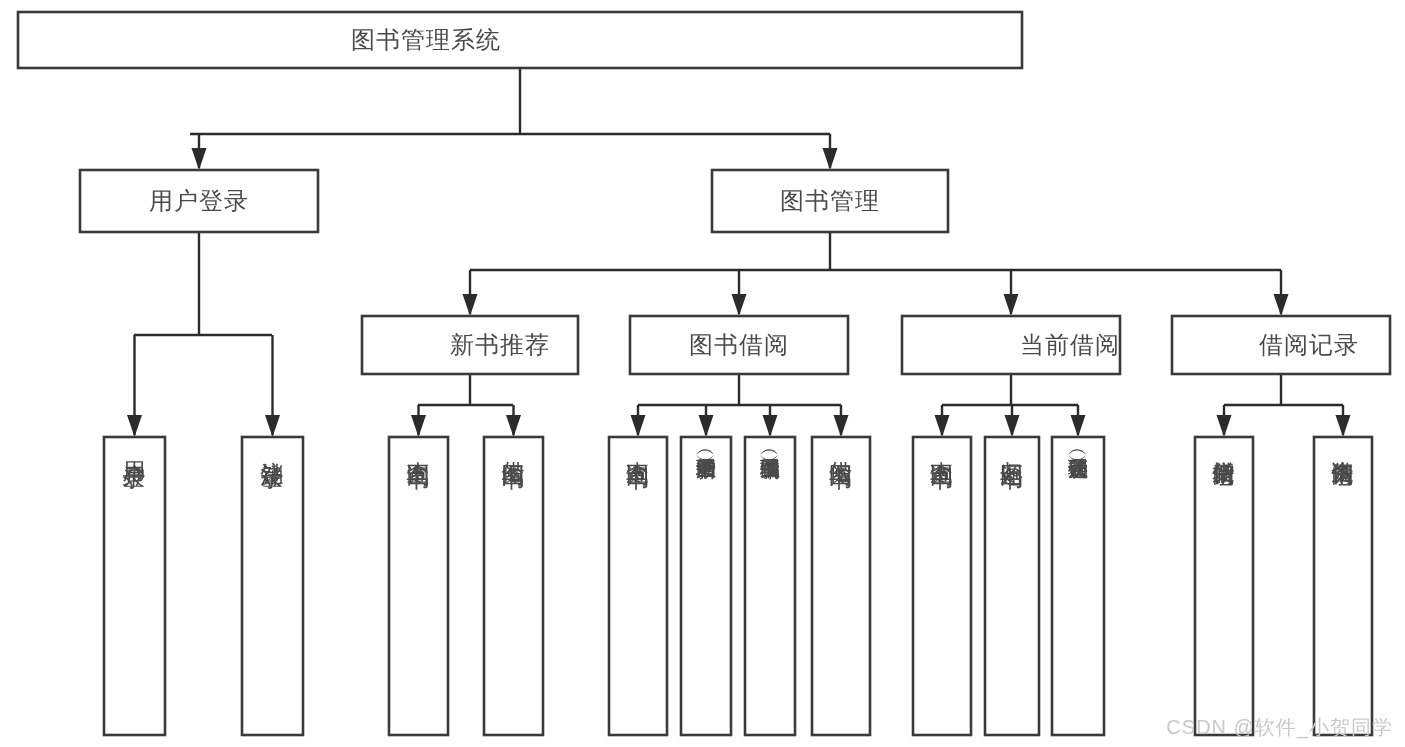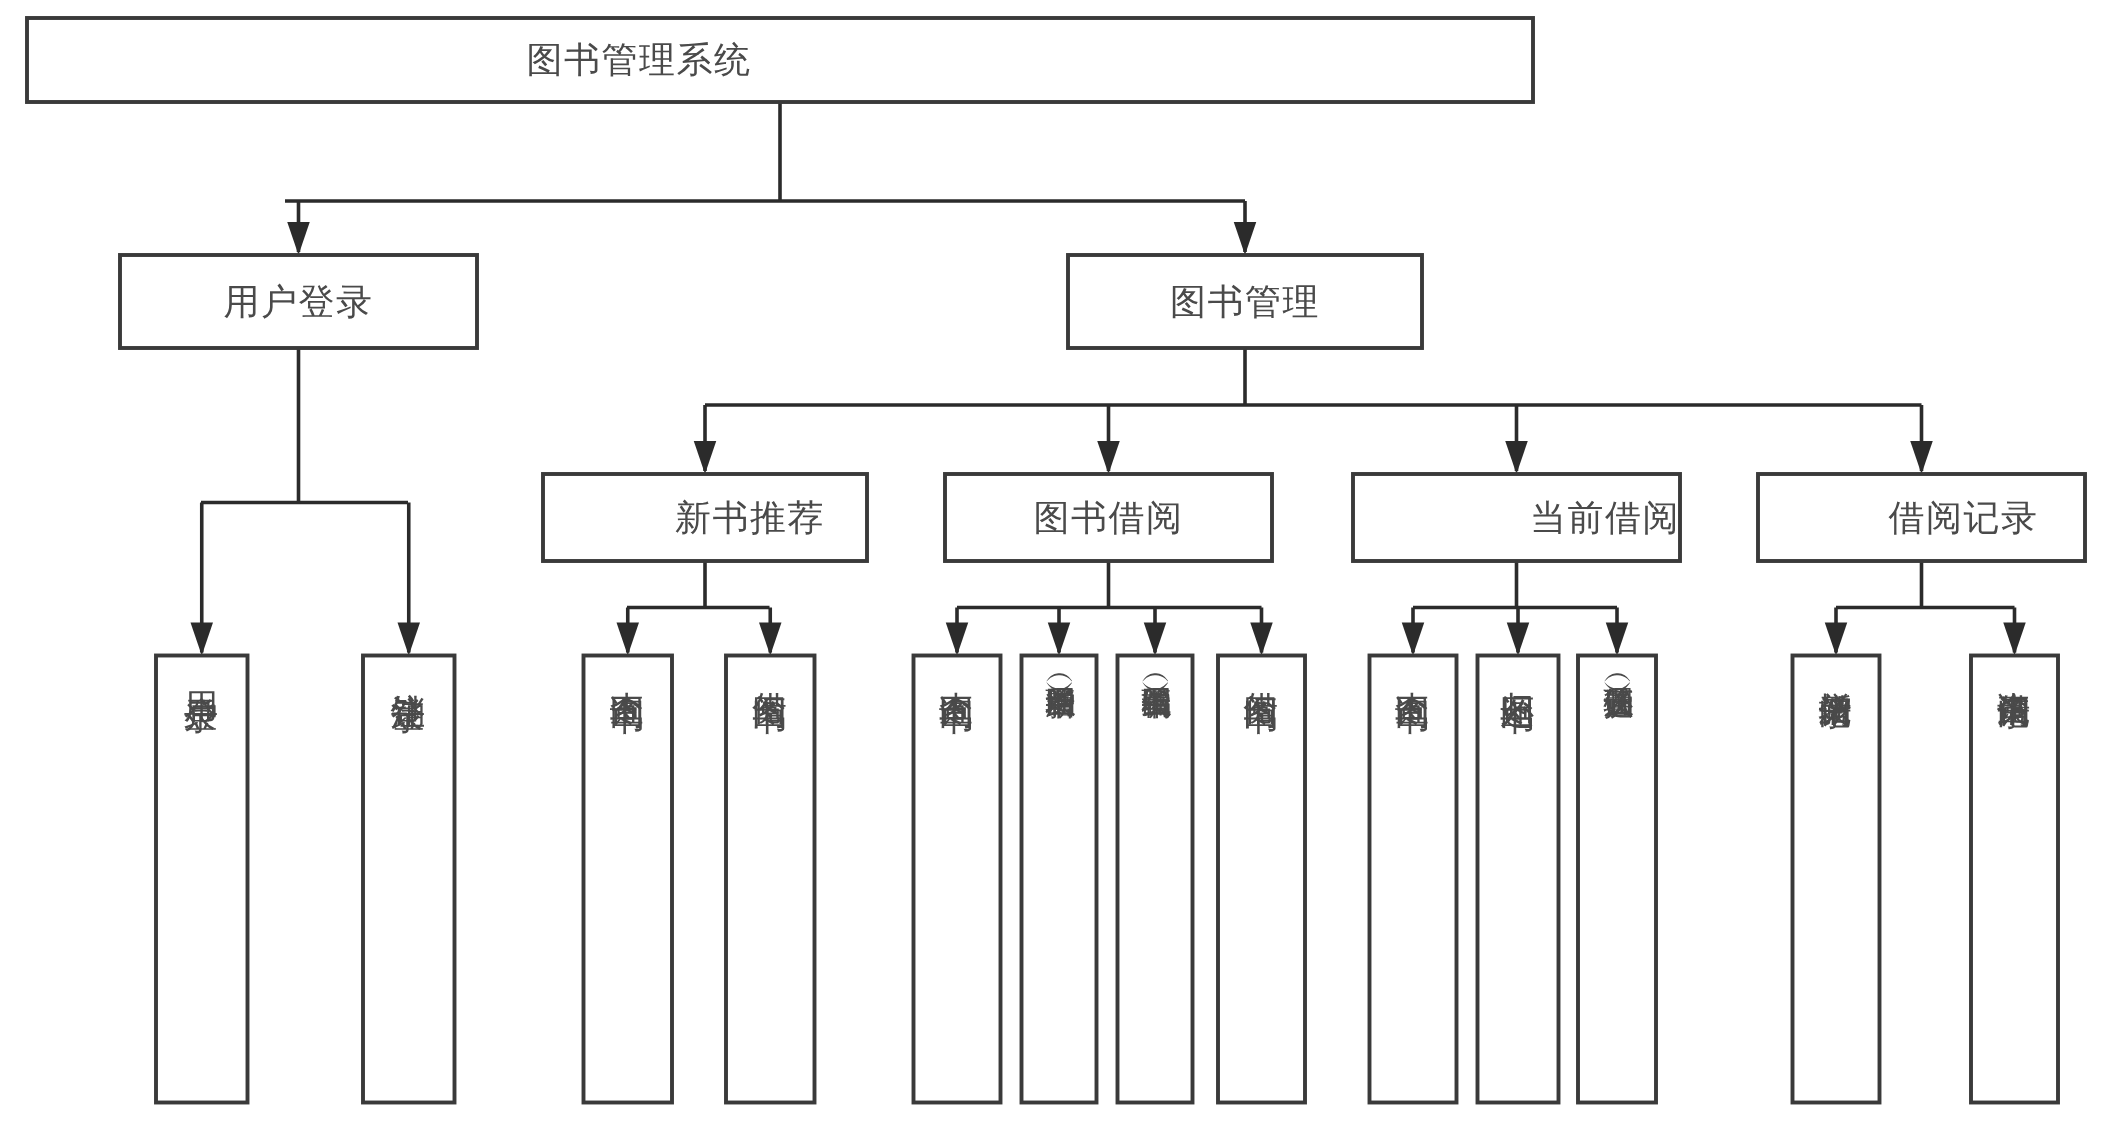--- a/index.html
+++ b/index.html
@@ -221,14 +221,15 @@
         <div class="vlabel-text" style="font-size: 20px; letter-spacing: 0px;">确认归还（管理员）</div>
       </div>
       <div class="vlabel-wrap" style="left: 1195px; top: 443px; width: 58px; height: 288px;">
         <div class="vlabel-text" style="font-size: 22px; letter-spacing: 1px;">新增借阅记录</div>
       </div>
       <div class="vlabel-wrap" style="left: 1314px; top: 443px; width: 58px; height: 288px;">
         <div class="vlabel-text" style="font-size: 22px; letter-spacing: 1px;">查询借阅记录</div>
       </div>
     </div>
 
+  <div class="watermark">CSDN @软件_小贺同学</div>
 
 </div>
 
 </body></html>

